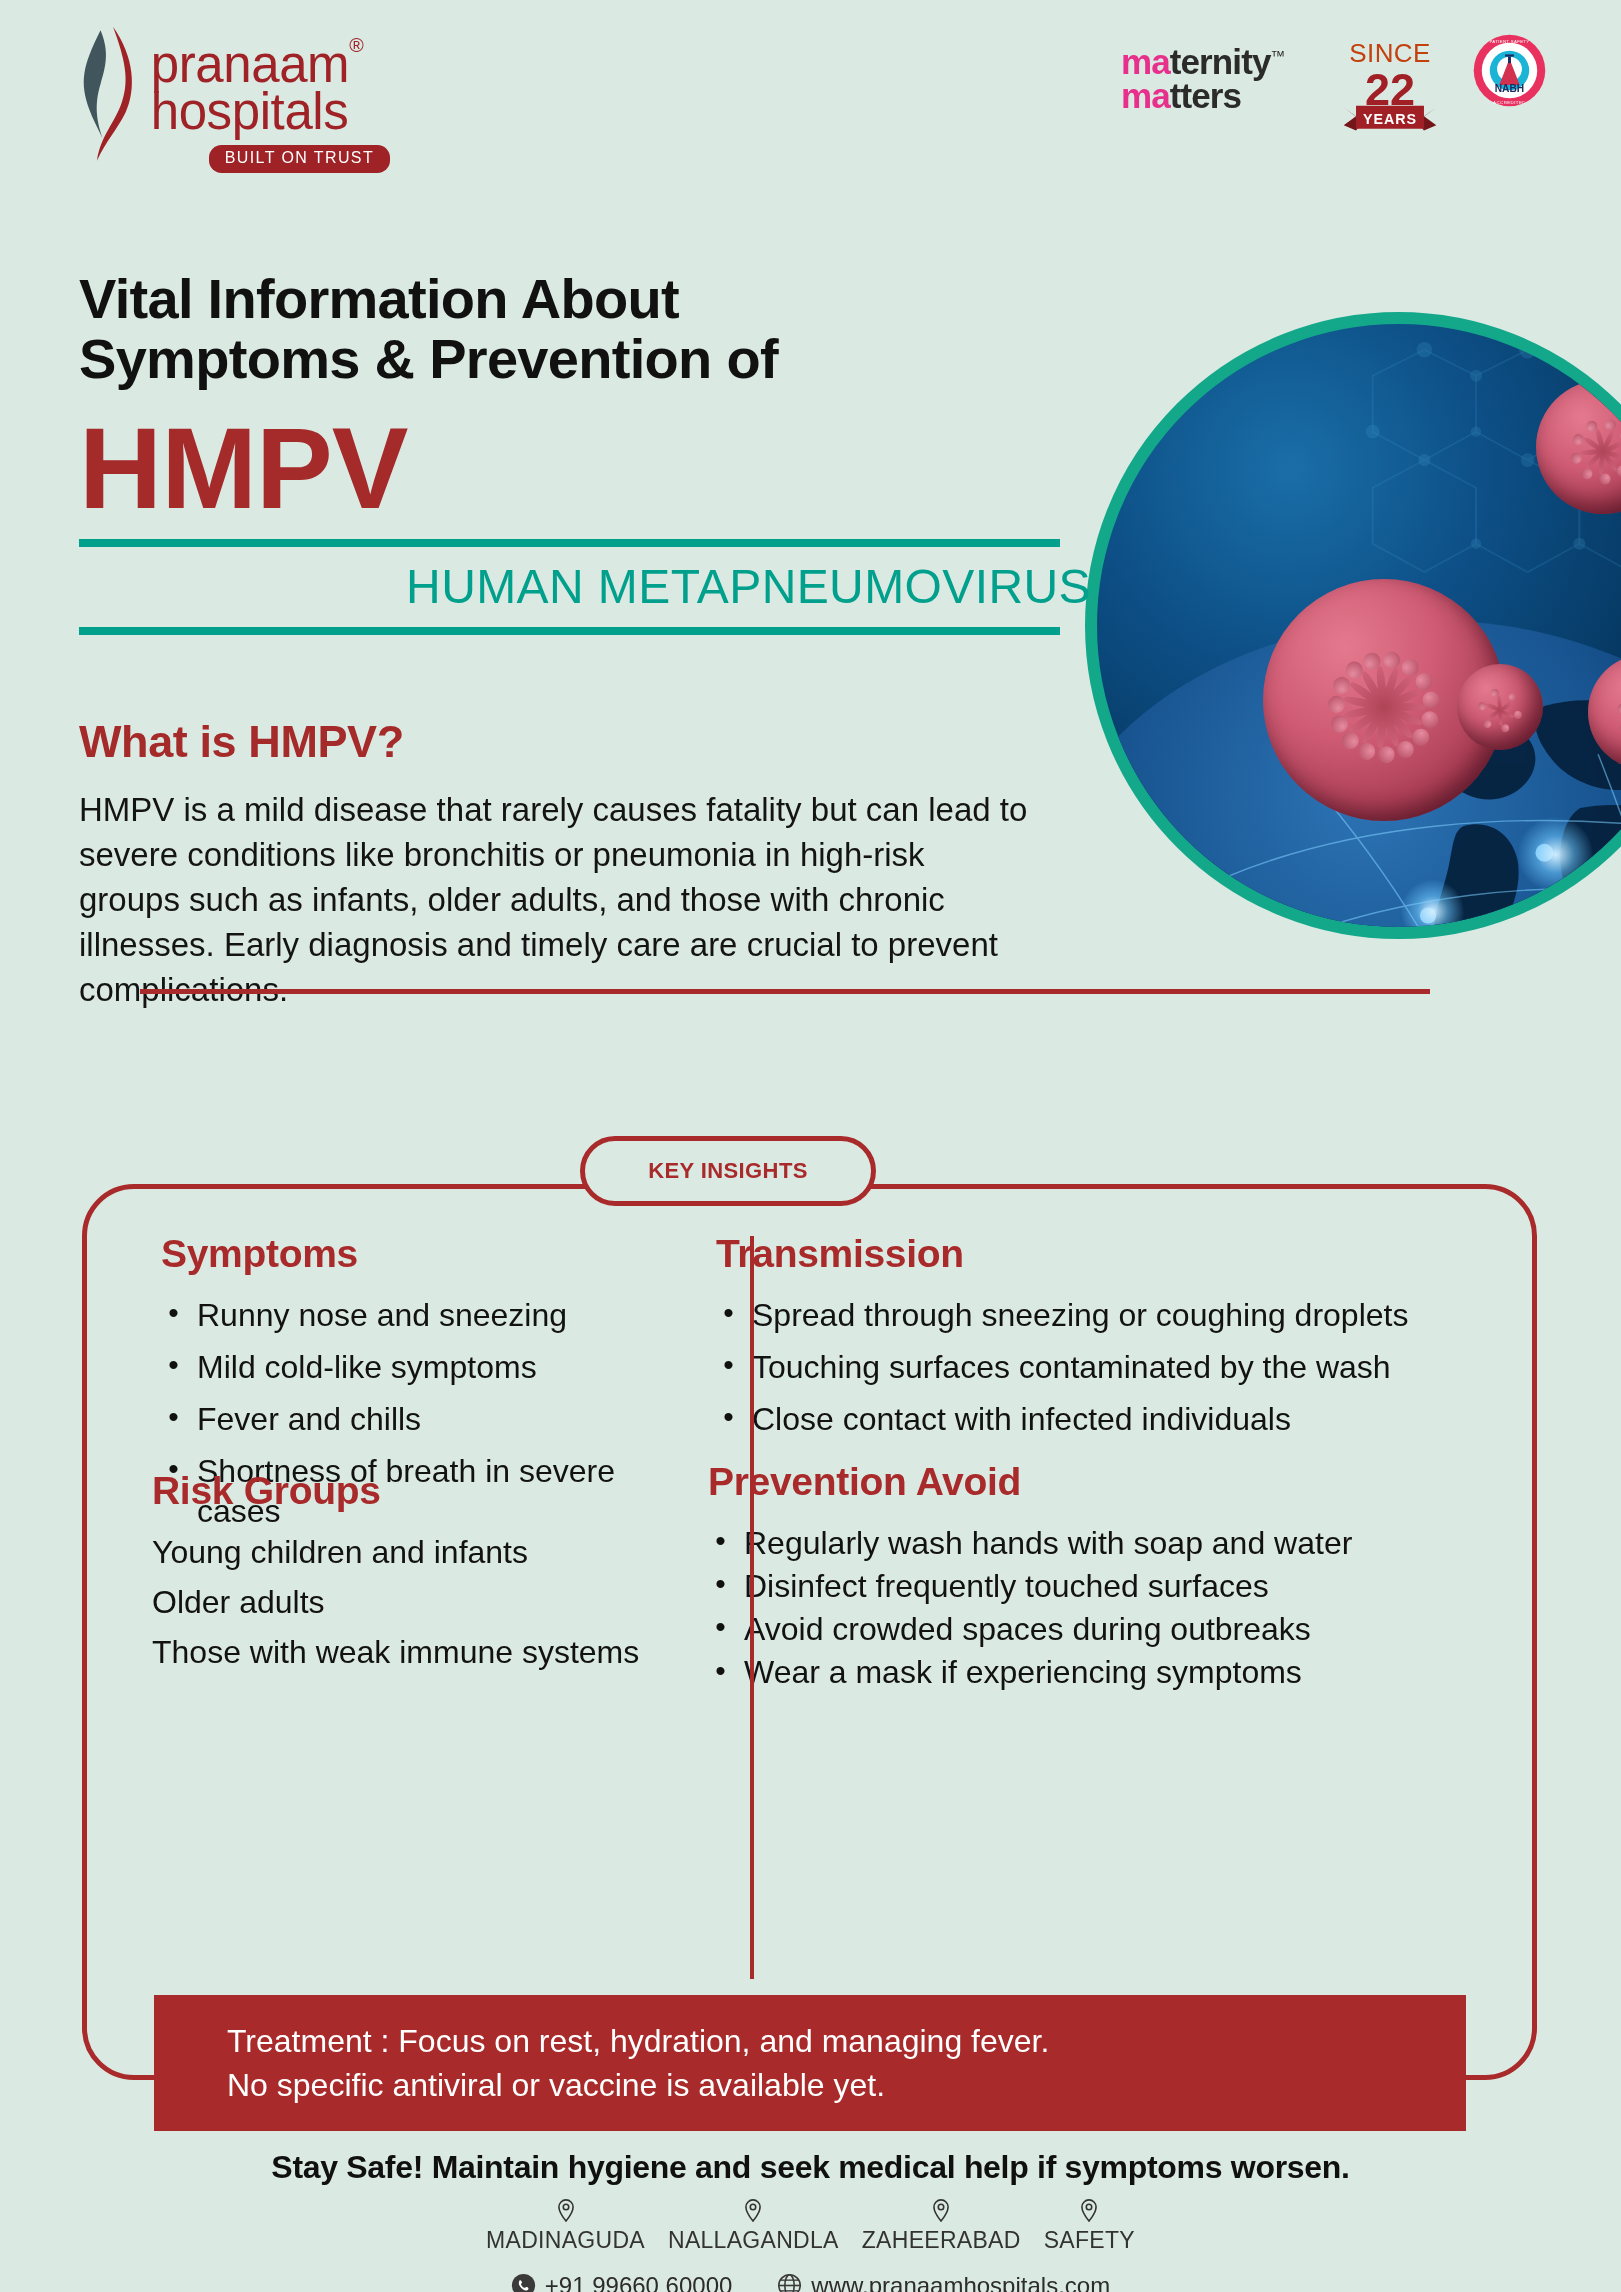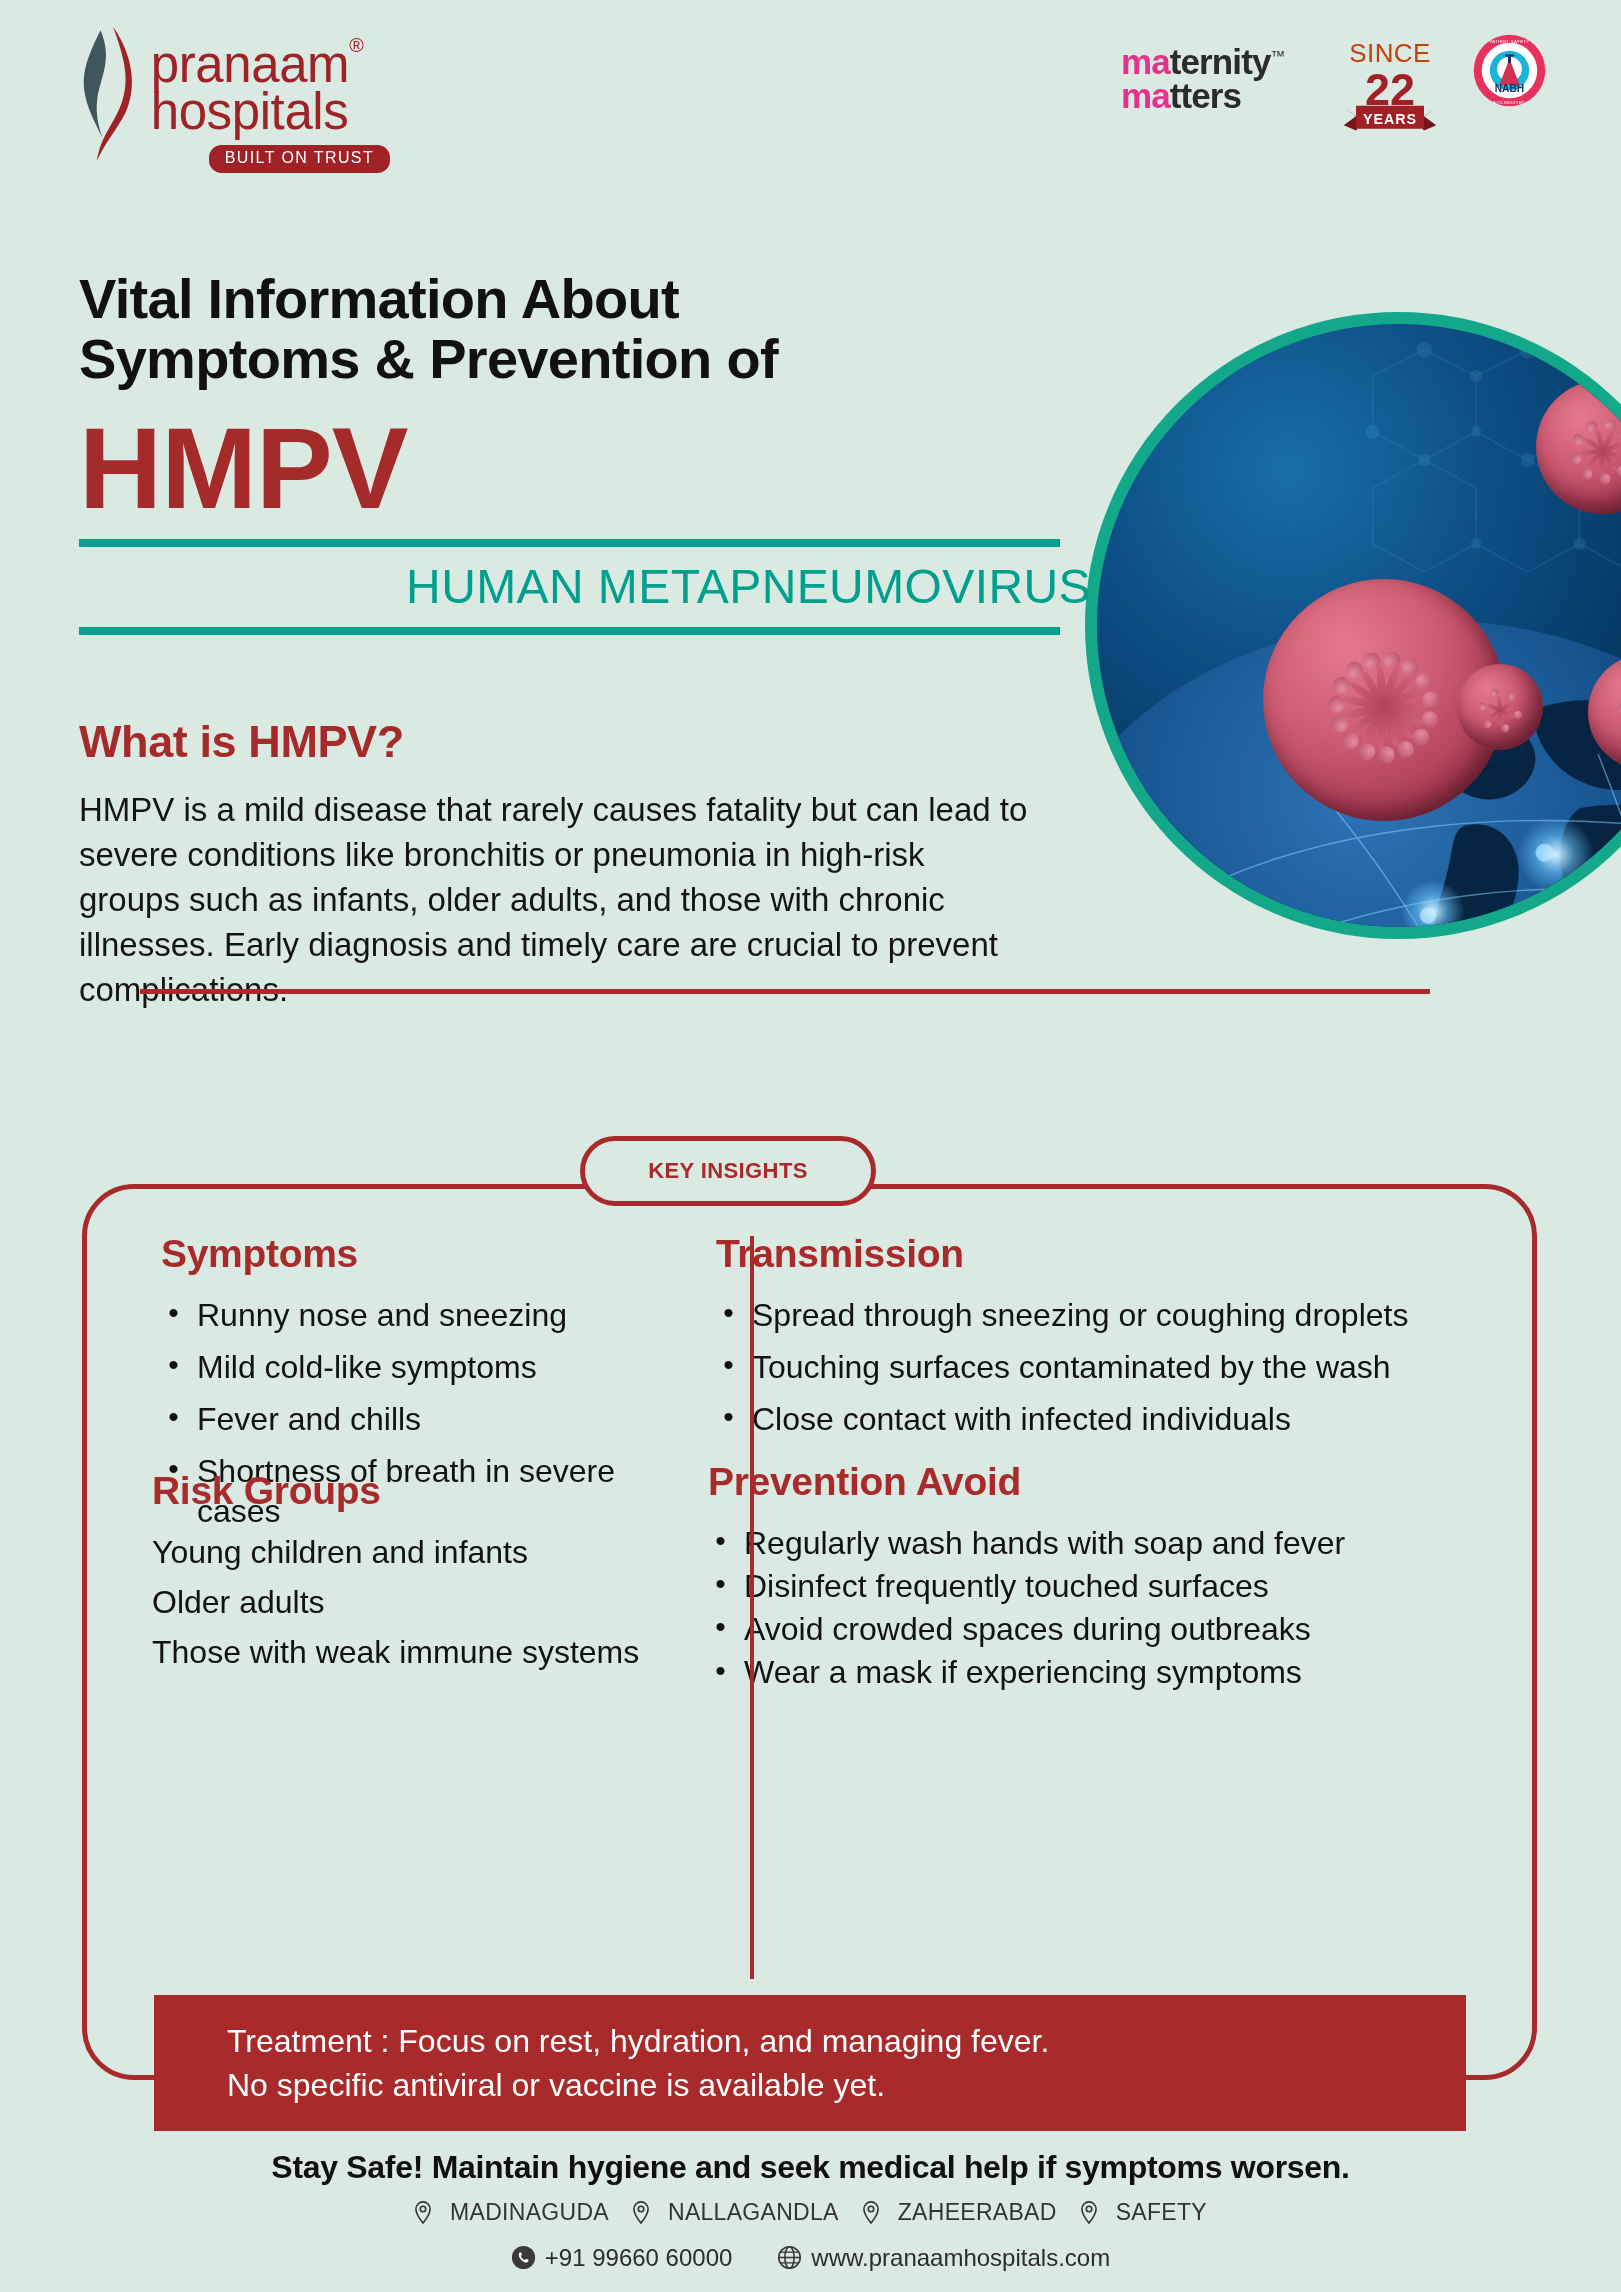--- a/index.html
+++ b/index.html
@@ -121,21 +121,21 @@
   .treat { position: absolute; left: 154px; top: 1995px; width: 1312px; height: 136px;
            background: #a92a2a; z-index: 6; display: flex; flex-direction: column;
            justify-content: center; padding: 0 0 0 73px; }
   .treat p { color: #ffffff; font-size: 32px; line-height: 1.38; }
   .treat b { font-weight: 400; margin-top: 20px; }
 
   
   .footer { position: absolute; left: 0; top: 2149px; width: 1621px; text-align: center; }
   .foot-tag { font-size: 32px; font-weight: 800; color: #101010; letter-spacing: -0.3px; }
   .foot-locs { margin-top: 12.5px; display: flex; justify-content: center; gap: 23px; align-items: center; }
-  .loc { display: flex; align-items: center; gap: 18px; font-size: 23px; color: #333333; letter-spacing: 0.3px; }
+  .loc { display: flex; align-items: center; gap: 5px; font-size: 23px; color: #333333; letter-spacing: 0.3px; flex-direction: column; }
   .foot-contact { margin-top: 18px; display: flex; justify-content: center; gap: 45px; align-items: center; }
   .contact-item { display: flex; align-items: center; gap: 9px; font-size: 24px; color: #2c2c2c; }
   .ico { display: inline-flex; align-items: center; justify-content: center; }
 </style>
 </head>
 <body>
 
 <div class="poster">
 
   <div class="header">
@@ -448,21 +448,21 @@
     <ul class="nobullet">
       <li>Young children and infants</li>
       <li>Older adults</li>
       <li>Those with weak immune systems</li>
     </ul>
   </div>
 
   <div class="cell" id="cell-prevention">
     <h3>Prevention Avoid</h3>
     <ul>
-      <li>Regularly wash hands with soap and fever</li>
+      <li>Regularly wash hands with soap and water</li>
       <li>Disinfect frequently touched surfaces</li>
       <li>Avoid crowded spaces during outbreaks</li>
       <li>Wear a mask if experiencing symptoms</li>
     </ul>
   </div>
 
   <div class="treat">
     <p><b>Treatment</b><span> : </span><span>Focus on rest, hydration, and managing fever.</span></p>
     <p>No specific antiviral or vaccine is available yet.</p>
   </div>

